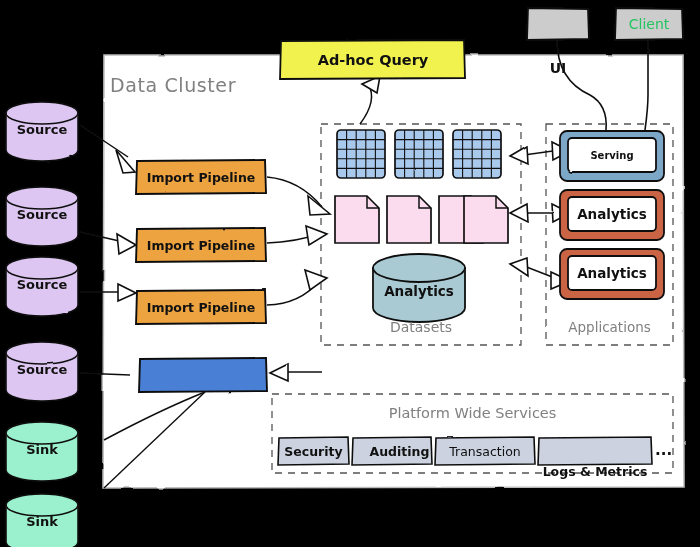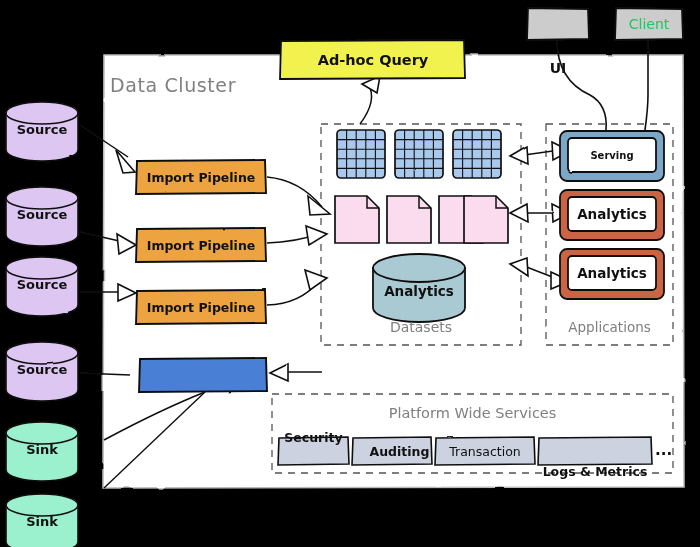--- a/index.html
+++ b/index.html
@@ -231,19 +231,19 @@
 
   <div class="lbl ctr" style="left:373px;top:280px;width:92px;height:22px;font-size:13.5px;color:#111;font-weight:600;">Analytics</div>
   <div class="lbl ctr" style="left:321px;top:317px;width:200px;height:20px;font-size:14px;color:#808080;">Datasets</div>
 
   <div class="lbl ctr" style="left:568px;top:138px;width:88px;height:34px;font-size:10px;color:#111;font-weight:600;">Serving</div>
   <div class="lbl ctr" style="left:568px;top:197px;width:88px;height:34px;font-size:13.5px;color:#111;font-weight:600;">Analytics</div>
   <div class="lbl ctr" style="left:568px;top:256px;width:88px;height:34px;font-size:13.5px;color:#111;font-weight:600;">Analytics</div>
   <div class="lbl ctr" style="left:546px;top:317px;width:127px;height:20px;font-size:13.5px;color:#808080;">Applications</div>
 
   <div class="lbl ctr" style="left:272px;top:402px;width:401px;height:22px;font-size:14.5px;color:#808080;">Platform Wide Services</div>
-  <div class="lbl ctr" style="left:279px;top:424px;width:69px;height:26px;font-size:12.5px;color:#111;font-weight:600;">Security</div>
+  <div class="lbl ctr" style="left:279px;top:438px;width:69px;height:26px;font-size:12.5px;color:#111;font-weight:600;">Security</div>
   <div class="lbl ctr" style="left:353px;top:438px;width:93px;height:26px;font-size:12.5px;color:#111;font-weight:600;">Auditing</div>
   <div class="lbl ctr" style="left:436px;top:438px;width:98px;height:26px;font-size:12.5px;color:#111;font-weight:400;">Transaction</div>
   <div class="lbl ctr" style="left:539px;top:458px;width:112px;height:26px;font-size:12.5px;color:#111;font-weight:600;">Logs &amp; Metrics</div>
   <div class="lbl" style="left:655px;top:441px;font-size:15px;color:#111;font-weight:700;">...</div>
 
 </div>
 
 </body></html>

